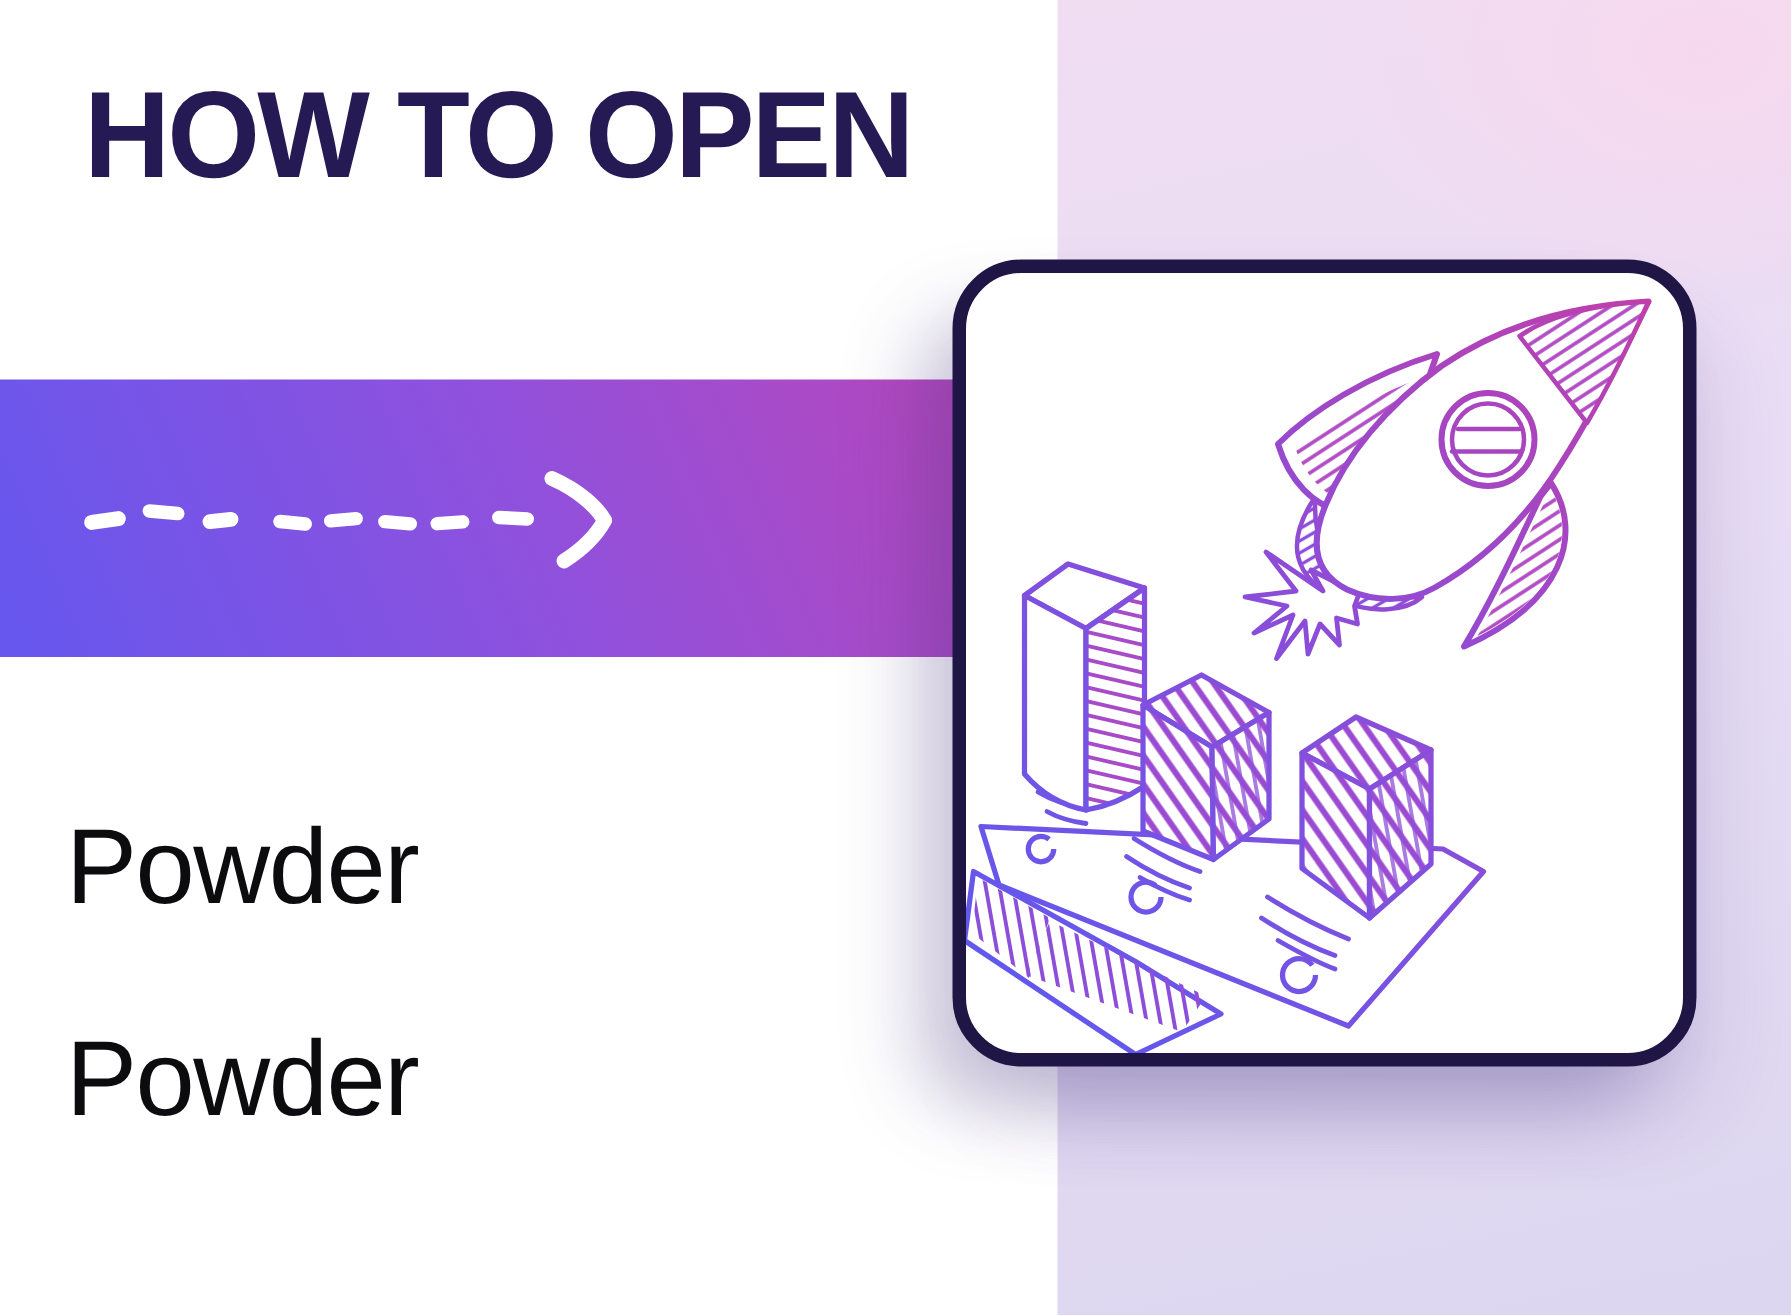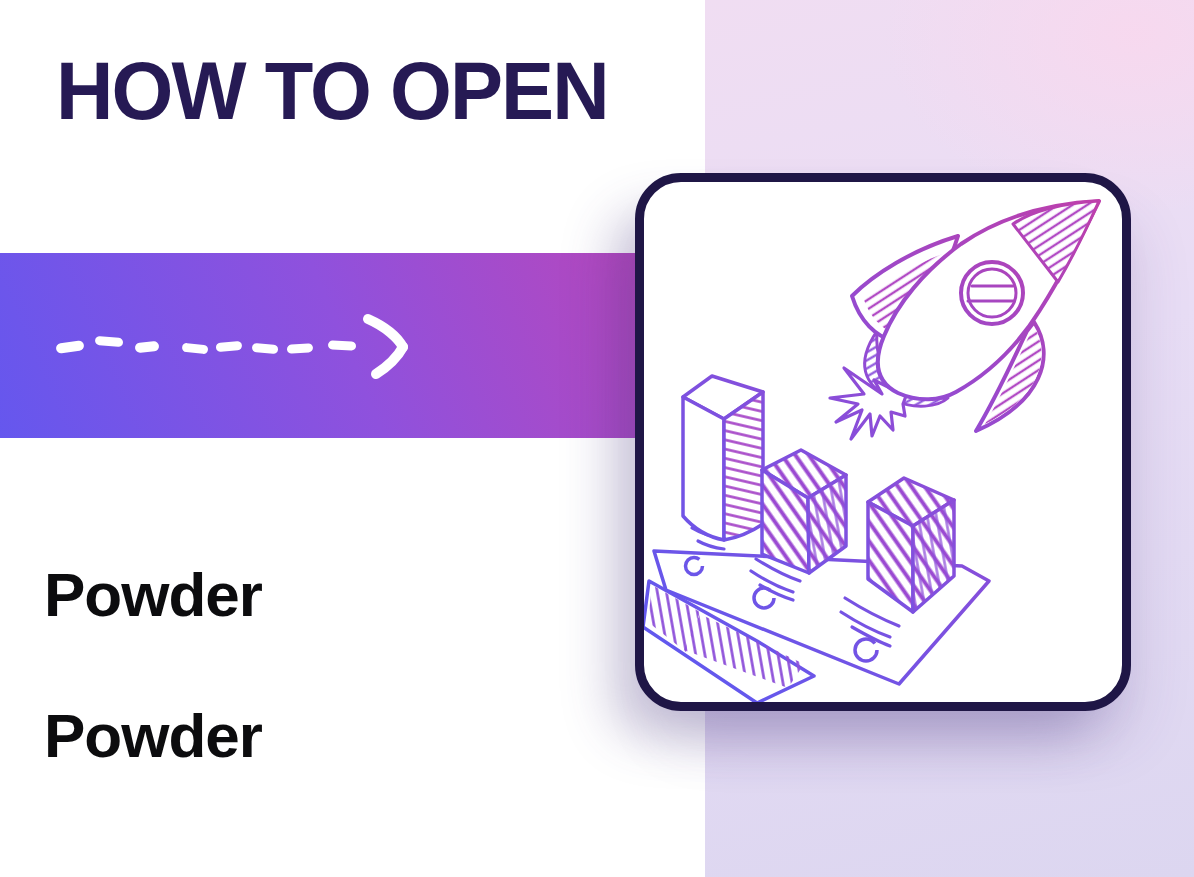--- a/index.html
+++ b/index.html
@@ -8,22 +8,22 @@
   .right-panel{position:absolute;left:705px;top:0;width:489px;height:877px;
       background:
         radial-gradient(ellipse 420px 300px at 88% 4%, rgba(248,216,238,.9) 0%, rgba(248,216,238,0) 60%),
         linear-gradient(168deg,#f0ddf2 0%,#e8ddf5 42%,#dcd6f0 100%);}
   .page-title{position:absolute;left:56px;top:50px;margin:0;
       font-size:82px;font-weight:700;letter-spacing:-2px;line-height:1;
       color:#261a54;transform:scaleX(.97);transform-origin:left top;white-space:nowrap;}
   .band{position:absolute;left:0;top:253px;width:662px;height:185px;
       background:linear-gradient(67deg,#6557ee 0%,#8f51dd 52%,#b847bb 100%);}
   .band svg{position:absolute;left:48px;top:52px;display:block;}
-  .subject{position:absolute;left:44px;top:524px;color:#0c0c0e;
-      font-size:62px;font-weight:700;letter-spacing:-1px;line-height:141px;white-space:nowrap;}
+  .subject{position:absolute;left:44px;top:508px;color:#0c0c0e;
+      font-size:71px;font-weight:400;letter-spacing:-1px;line-height:141px;white-space:nowrap;}
   .card{position:absolute;left:635px;top:173px;width:496px;height:538px;box-sizing:border-box;
       background:#ffffff;border:9px solid #1f1646;border-radius:46px;
       box-shadow:-30px 32px 50px -6px rgba(76,56,130,.28), 14px 38px 60px -12px rgba(76,56,130,.16);}
   .card svg{position:absolute;left:0;top:0;width:478px;height:520px;display:block;}
 </style>
 </head>
 <body>
 
 <div class="stage">
 

